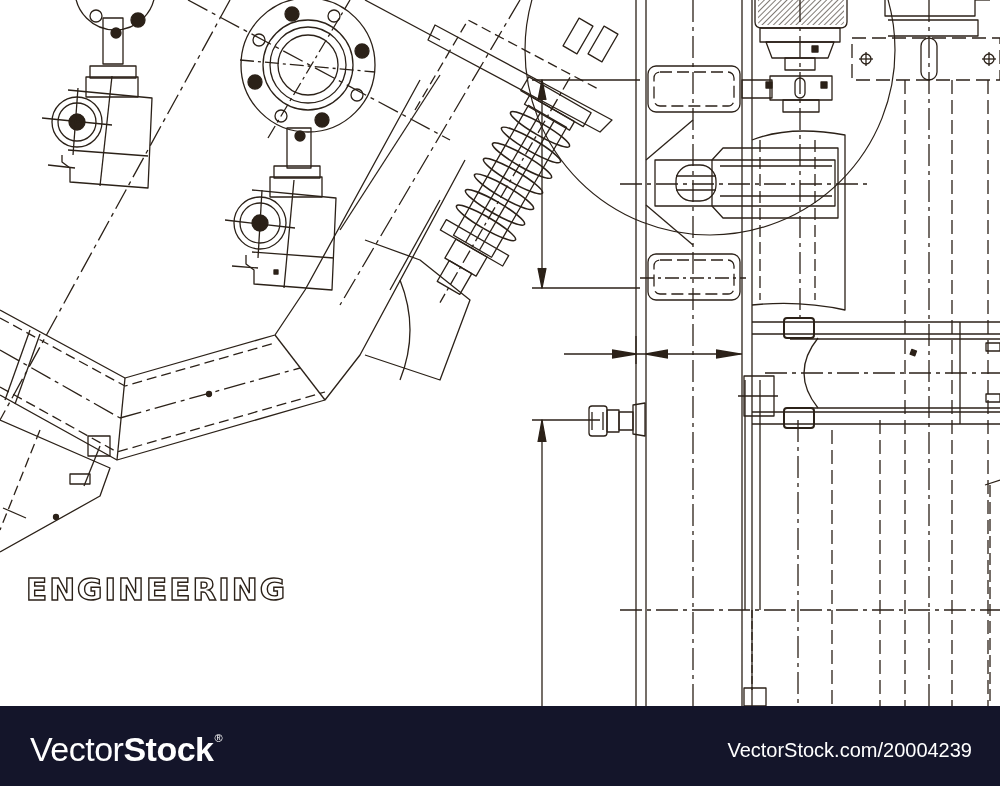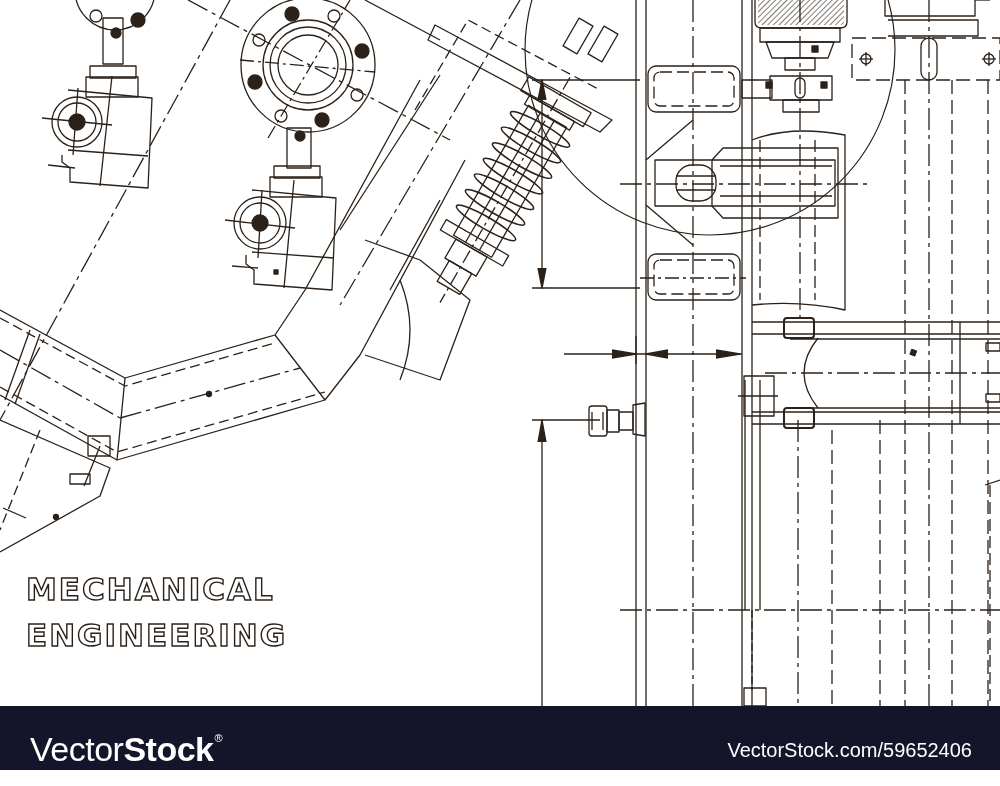--- a/index.html
+++ b/index.html
@@ -1,21 +1,21 @@
 <!DOCTYPE html>
 <html><head>
 <meta charset="utf-8">
 <style>
   html, body { margin: 0; padding: 0; background: #ffffff; }
   body { width: 1000px; height: 786px; position: relative; overflow: hidden; font-family: "DejaVu Sans", sans-serif; }
   .drawing { position: absolute; left: 0; top: 0; width: 1000px; height: 706px; background: #ffffff; overflow: hidden; }
   .drawing svg { position: absolute; left: 0; top: 0; }
   .title-block { position: absolute; left: 26px; top: 566px; }
   .title-line { display: block; font-family: "DejaVu Sans", sans-serif; font-weight: bold; font-size: 31px; letter-spacing: 2px; line-height: 46px; color: #ffffff; -webkit-text-stroke: 1.4px #2b2118; }
-  .footer { position: absolute; left: 0; top: 706px; width: 1000px; height: 64px; background: #14152a; }
+  .footer { position: absolute; left: 0; top: 706px; width: 1000px; height: 80px; background: #14152a; }
   .logo { position: absolute; left: 30px; top: 24px; color: #ffffff; font-family: "Liberation Sans", sans-serif; font-size: 34px; letter-spacing: -0.5px; }
   .logo .light { font-weight: normal; }
   .logo .bold { font-weight: bold; }
   .logo .reg { font-size: 11px; vertical-align: top; position: relative; top: 2px; margin-left: 1px; }
   .footer-url { position: absolute; right: 28px; top: 33px; color: #ffffff; font-family: "Liberation Sans", sans-serif; font-size: 20px; }
 </style>
 </head>
 <body>
 
 <div class="drawing">
@@ -259,23 +259,22 @@
       <line x1="990" y1="485" x2="990" y2="706" stroke-dasharray="12 5"></line>
     </g>
 
     <line x1="620" y1="610" x2="1000" y2="610" stroke-dasharray="22 5 4 5"></line>
     <line x1="798" y1="420" x2="798" y2="706" stroke-dasharray="22 5 4 5"></line>
     <line x1="832" y1="430" x2="832" y2="706" stroke-dasharray="14 6"></line>
     <line x1="880" y1="420" x2="880" y2="706" stroke-dasharray="14 6"></line>
   </svg>
 
   <div class="title-block">
-    <span class="title-line">MECHANICAL</span>
     <span class="title-line">ENGINEERING</span>
   </div>
 </div>
 
 <div class="footer">
   <div class="logo">
     <span class="light">Vector</span><span class="bold">Stock</span><span class="reg">®</span>
   </div>
-  <div class="footer-url">VectorStock.com/59652406</div>
+  <div class="footer-url">VectorStock.com/20004239</div>
 </div>
 
 </body></html>

